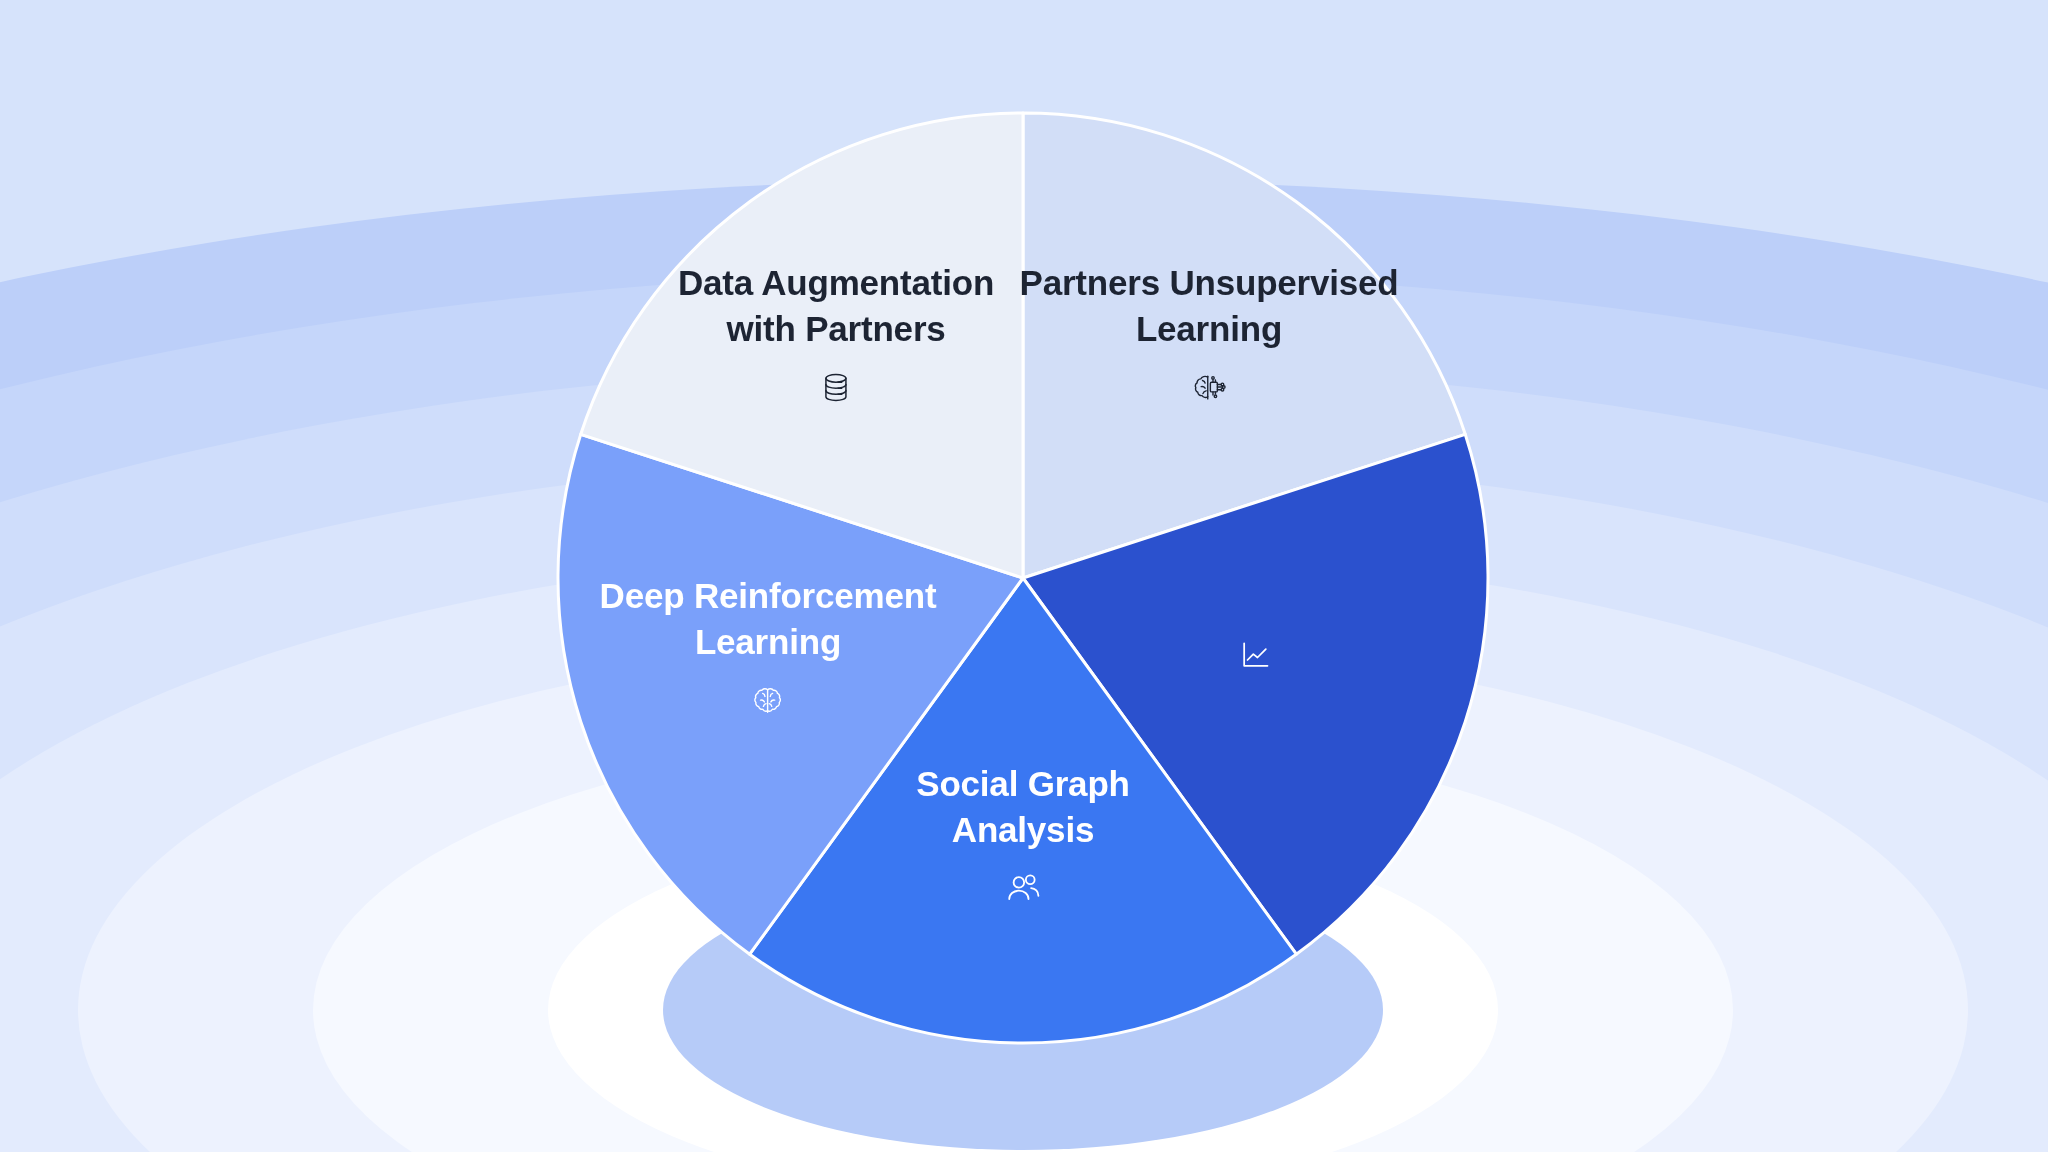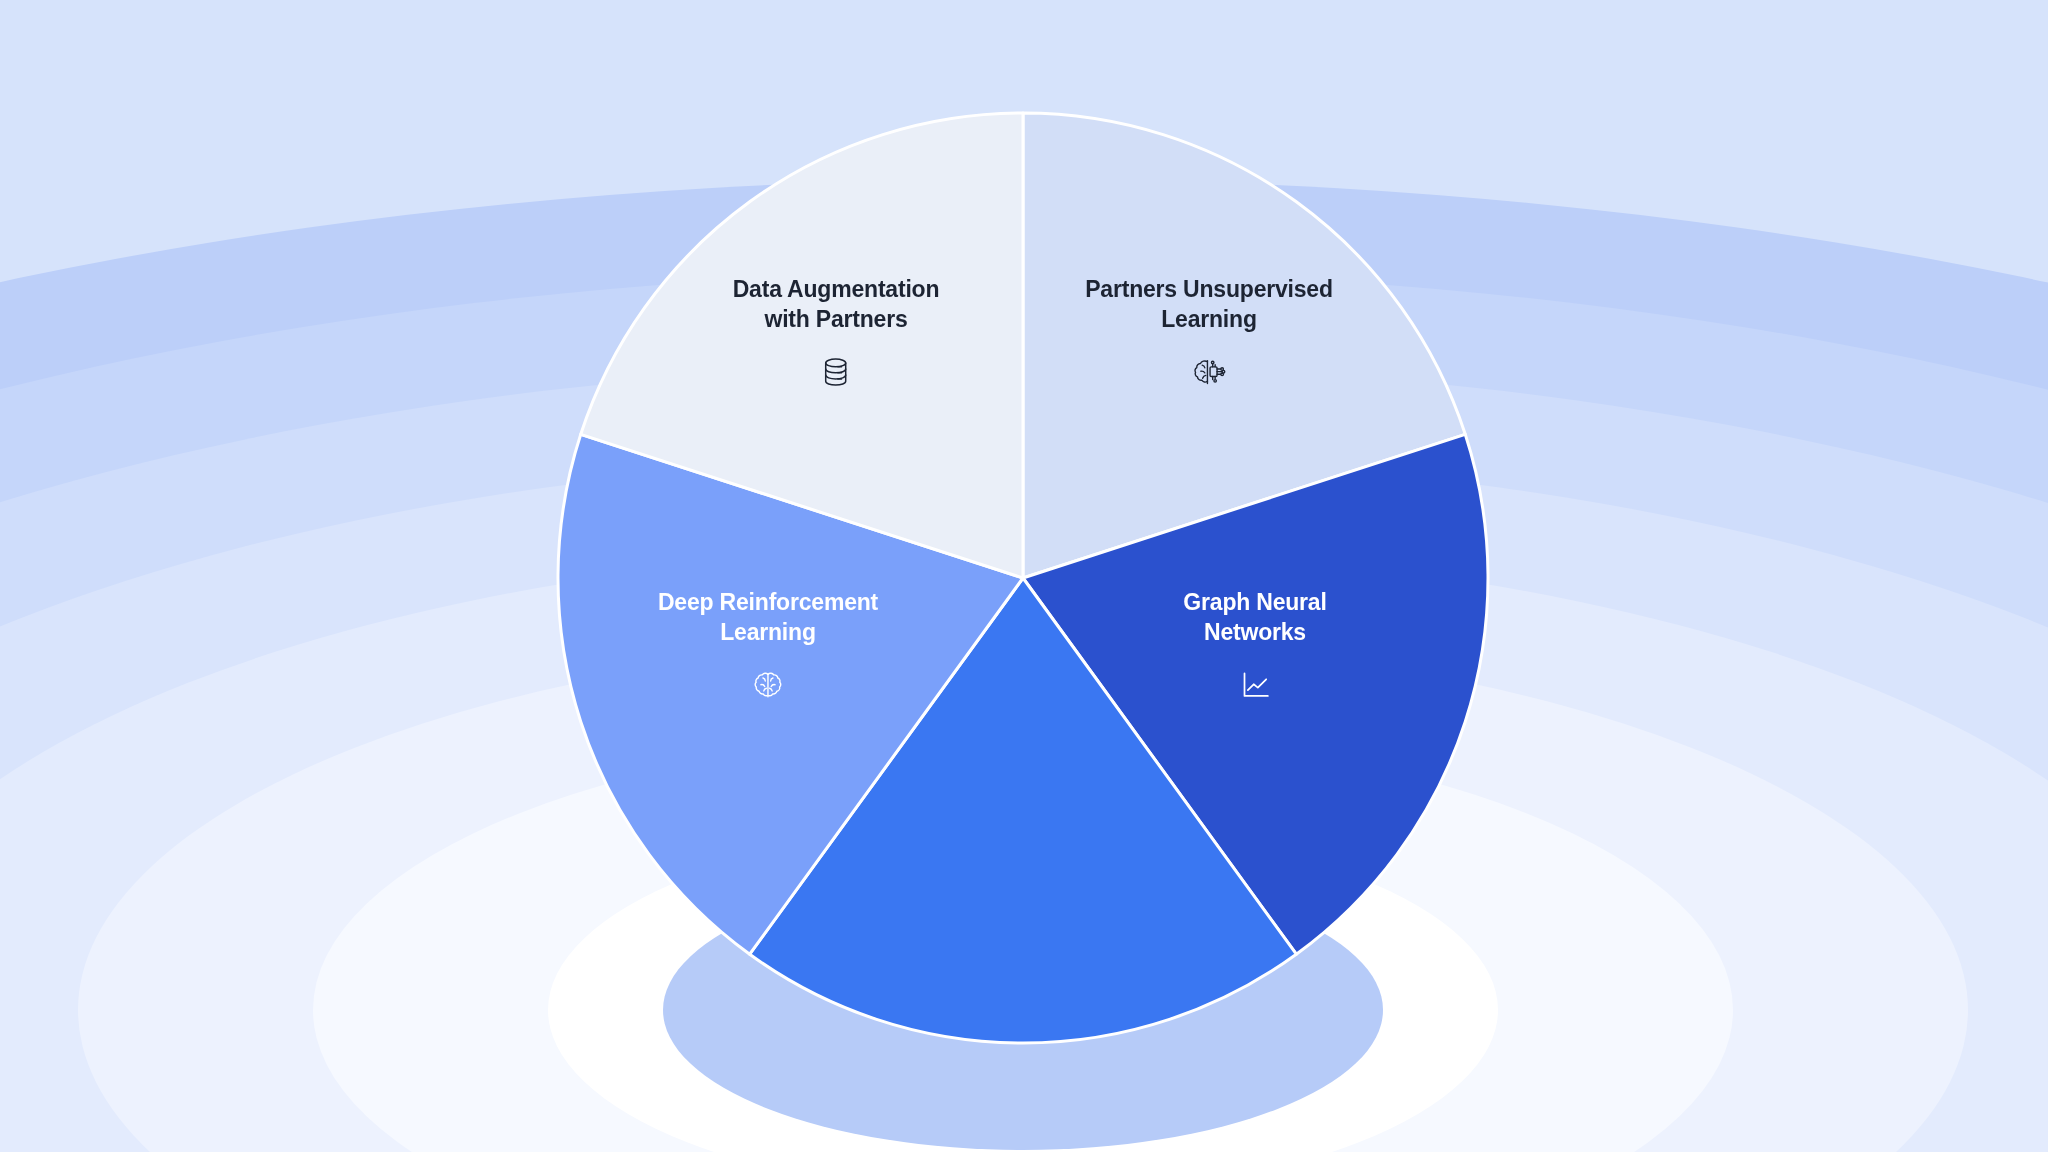--- a/index.html
+++ b/index.html
@@ -40,21 +40,21 @@
     height: 1152px;
   }
 
   .slice-label {
     position: absolute;
     text-align: center;
     transform: translate(-50%, -50%);
     pointer-events: auto;
   }
   .slice-label .title {
-    font-size: 23px;
+    font-size: 35px;
     font-weight: 700;
     line-height: 1.3;
     letter-spacing: -0.2px;
     white-space: pre-line;
   }
   .slice-label .icon-wrap {
     margin-top: 14px;
     display: flex;
     justify-content: center;
     align-items: center;
@@ -110,30 +110,40 @@
         <circle cx="38.8" cy="20.5" r="1.5" stroke="#1d2433"></circle>
         <circle cx="40.3" cy="23.5" r="1.5" stroke="#1d2433"></circle>
         <circle cx="38.8" cy="26.5" r="1.5" stroke="#1d2433"></circle>
         <circle cx="28" cy="13" r="1.4" stroke="#1d2433"></circle>
         <circle cx="30.8" cy="34" r="1.4" stroke="#1d2433"></circle>
       </svg>
     </div>
   </div>
 
   <div class="slice-label" id="label-1" style="left: 1255px; top: 648px;">
-    <div class="title" style="color: rgb(255, 255, 255);">Graph Neural
-Networks</div>
     <div class="icon-wrap">
       <svg width="40" height="40" viewBox="0 0 48 48" fill="none" stroke="#ffffff" stroke-width="2.1" stroke-linecap="round" stroke-linejoin="round">
         <path d="M11 10v27h28" stroke="#ffffff"></path>
         <path d="M15 30l7-7 5 4 10-10" stroke="#ffffff"></path>
       </svg>
     </div>
   </div>
 
+  <div class="slice-label" id="label-2" style="left: 1023px; top: 836px;">
+    <div class="title" style="color: rgb(255, 255, 255);">Social Graph
+Analysis</div>
+    <div class="icon-wrap">
+      <svg width="42" height="42" viewBox="0 0 48 48" fill="none" stroke="#ffffff" stroke-width="2.1" stroke-linecap="round" stroke-linejoin="round">
+        <circle cx="19" cy="17" r="6" stroke="#ffffff"></circle>
+        <path d="M8 36c0-5.6 4.9-9.5 11-9.5S30 30.4 30 36" stroke="#ffffff"></path>
+        <circle cx="32" cy="14" r="5" stroke="#ffffff"></circle>
+        <path d="M33 23.5c4.8.4 8.3 4 8.3 8.8" stroke="#ffffff"></path>
+      </svg>
+    </div>
+  </div>
 
   <div class="slice-label" id="label-3" style="left: 768px; top: 648px;">
     <div class="title" style="color: rgb(255, 255, 255);">Deep Reinforcement
 Learning</div>
     <div class="icon-wrap">
       <svg width="40" height="40" viewBox="0 0 48 48" fill="none" stroke="#ffffff" stroke-width="1.7" stroke-linecap="round" stroke-linejoin="round">
         <path d="M24 11c-2.1-1.8-5.4-1.5-7 .8-2.4-.4-4.6 1.3-4.8 3.7-2.1.7-3.2 3-2.4 5.1-1.6 1.6-1.5 4.2.2 5.7-.5 2.3 1 4.5 3.3 5 .5 2.3 2.8 3.7 5 3.2.9 1.8 3 2.7 4.9 2.1" stroke="#ffffff"></path>
         <path d="M24 11c2.1-1.8 5.4-1.5 7 .8 2.4-.4 4.6 1.3 4.8 3.7 2.1.7 3.2 3 2.4 5.1 1.6 1.6 1.5 4.2-.2 5.7.5 2.3-1 4.5-3.3 5-.5 2.3-2.8 3.7-5 3.2-.9 1.8-3 2.7-4.9 2.1" stroke="#ffffff"></path>
         <path d="M24 11v27" stroke="#ffffff"></path>
         <path d="M18 15.5c1.6.5 2.7 1.9 2.8 3.6" stroke="#ffffff"></path>

